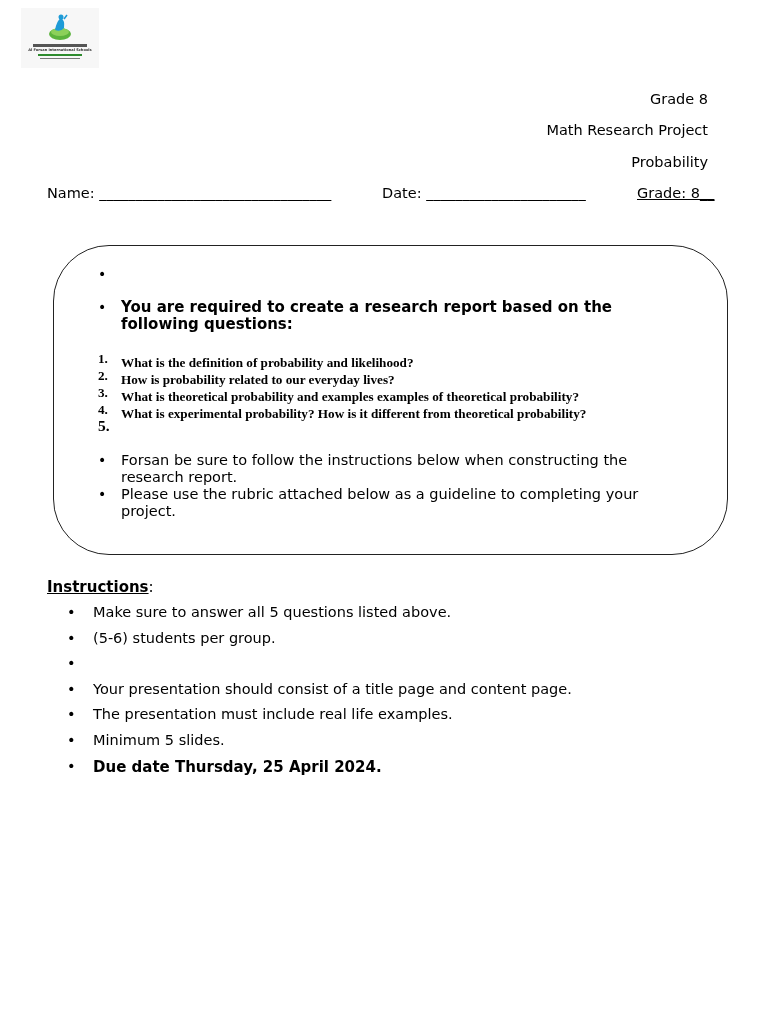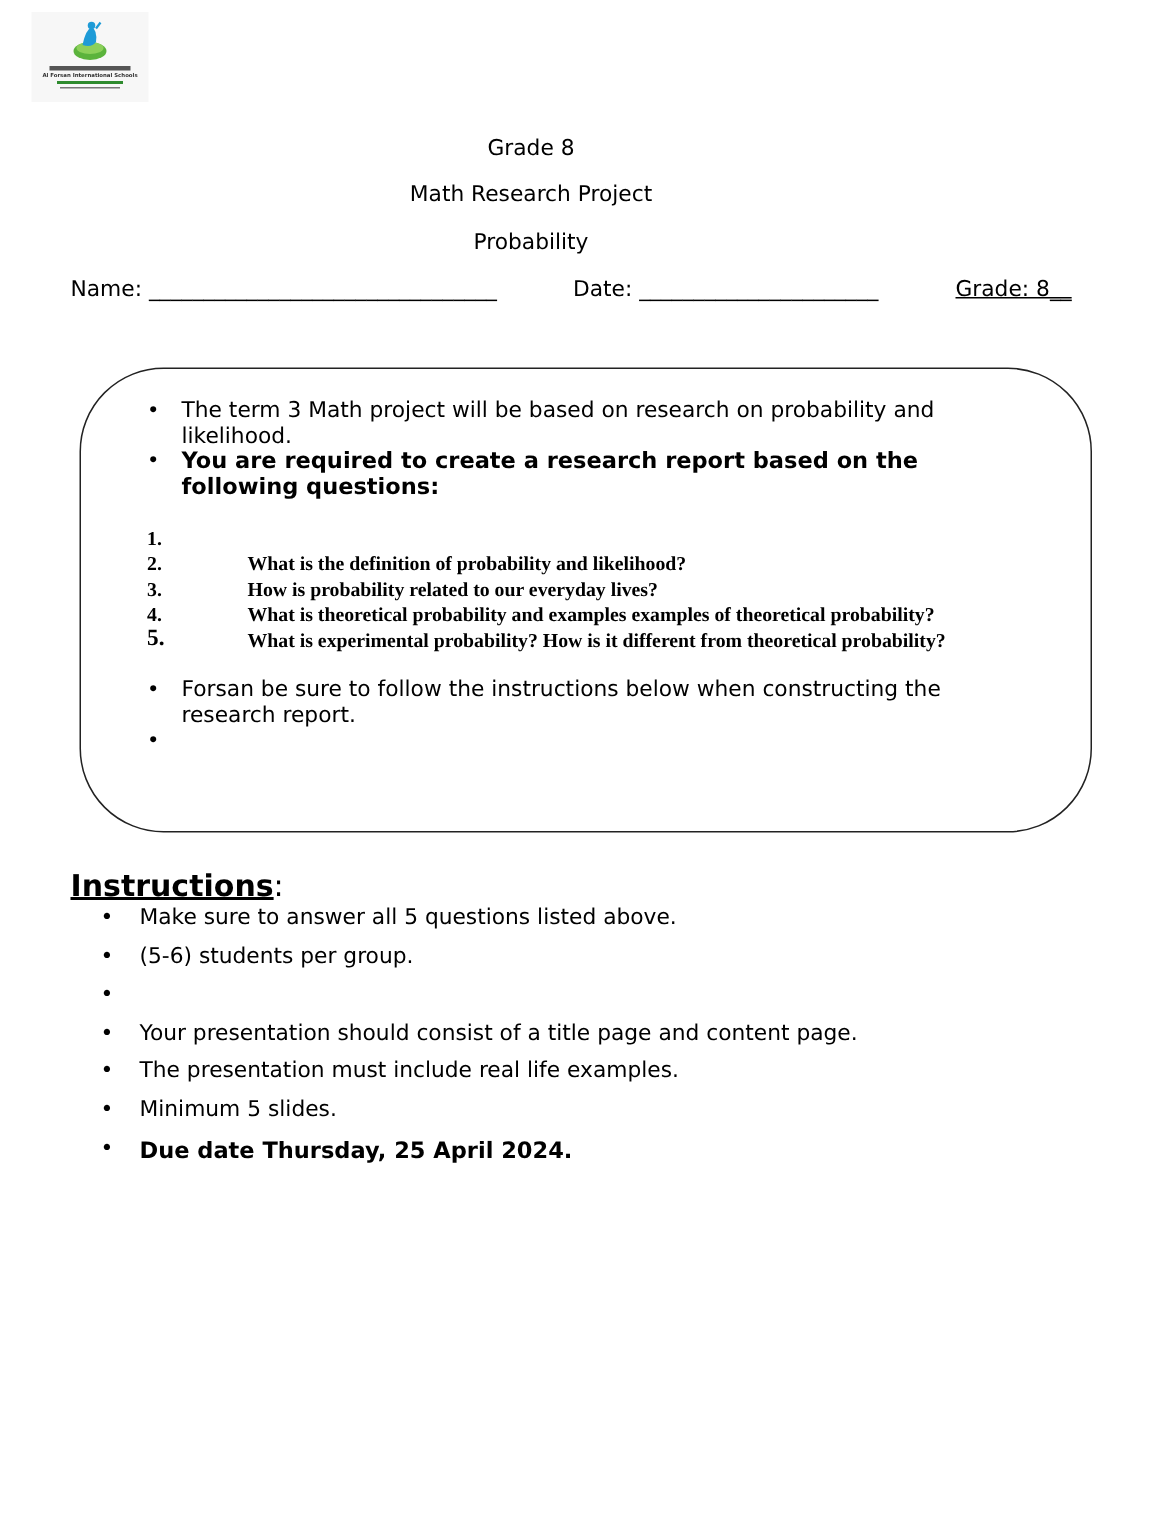--- a/index.html
+++ b/index.html
@@ -24,21 +24,21 @@
       font-family: "DejaVu Sans", sans-serif;
       font-size: 3.6px; font-weight: bold; color: #333; white-space: nowrap; margin-top: 1px;
     }
     .logo .sub-line {
       width: 44px; height: 1.5px; background: #2e8b2e; margin-top: 2px;
     }
     .logo .sub-line2 {
       width: 40px; height: 1px; background: #777; margin-top: 2px;
     }
     .center-line {
-      position: absolute; left: 0; width: 708px; text-align: center;
+      position: absolute; left: 0; width: 708px; text-align: right;
       font-size: 14.5px;
     }
     .l1 { top: 91px; }
     .l2 { top: 122px; }
     .l3 { top: 154px; }
     .fields-row {
       position: absolute; top: 185px; left: 47px; width: 680px; font-size: 14.5px; white-space: nowrap;
     }
     .fields-row span { position: absolute; top: 0; }
     .f-name { left: 0; }
@@ -60,27 +60,27 @@
     .b1 { top: 20px; }
     .b2 { top: 53px; }
 
     .q-list { position: absolute; top: 105px; left: 0; width: 100%; }
     .q-item {
       position: relative; height: 17px;
       font-family: "Liberation Serif", serif; font-weight: bold; font-size: 13.2px;
     }
     .q-item .num { position: absolute; left: 44px; top: 0; }
     .q-item .num.big { font-size: 15.5px; top: -2px; }
-    .q-item .qt { position: absolute; left: 67px; top: 17px; white-space: nowrap; margin-left: 44px; }
+    .q-item .qt { position: absolute; left: 67px; top: 4px; white-space: nowrap; }
 
     .b3 { top: 206px; }
     .b4 { top: 240px; }
 
     .instructions-heading {
-      position: absolute; left: 47px; top: 578px; font-size: 20px;
+      position: absolute; left: 47px; top: 578px; font-size: 15px;
     }
     .instructions-heading .u { font-weight: bold; text-decoration: underline; }
     .ilist { position: absolute; left: 0; top: 604px; width: 768px; }
     .iitem { position: relative; height: 25.6px; font-size: 14.5px; }
     .iitem .dot { position: absolute; left: 67px; top: 0; }
     .iitem .txt { position: absolute; left: 93px; top: 0; white-space: nowrap; }
     .iitem.bold .txt { font-weight: bold; font-size: 15px; }
   </style>
 </head>
 <body>
@@ -106,21 +106,20 @@
 <div class="fields-row">
   <span class="f-name">Name: ________________________________</span>
   <span class="f-date">Date: ______________________</span>
   <span class="f-grade">Grade: 8__</span>
 </div>
 
 <div class="box">
   <div class="bullet-list b1">
     <div class="bitem">
       <span class="dot">•</span>
-      <span class="txt">The term 3 Math project will be based on research on probability and likelihood.</span>
     </div>
   </div>
   <div class="bullet-list b2">
     <div class="bitem bold">
       <span class="dot">•</span>
       <span class="txt">You are required to create a research report based on the following questions:</span>
     </div>
   </div>
 
   <div class="q-list">
@@ -147,20 +146,21 @@
 
   <div class="bullet-list b3">
     <div class="bitem">
       <span class="dot">•</span>
       <span class="txt">Forsan be sure to follow the instructions below when constructing the research report.</span>
     </div>
   </div>
   <div class="bullet-list b4">
     <div class="bitem">
       <span class="dot">•</span>
+      <span class="txt">Please use the rubric attached below as a guideline to completing your project.</span>
     </div>
   </div>
 </div>
 
 <div class="instructions-heading"><span class="u">Instructions</span><span>:</span></div>
 
 <div class="ilist">
   <div class="iitem">
     <span class="dot">•</span>
     <span class="txt">Make sure to answer all 5 questions listed above.</span>

